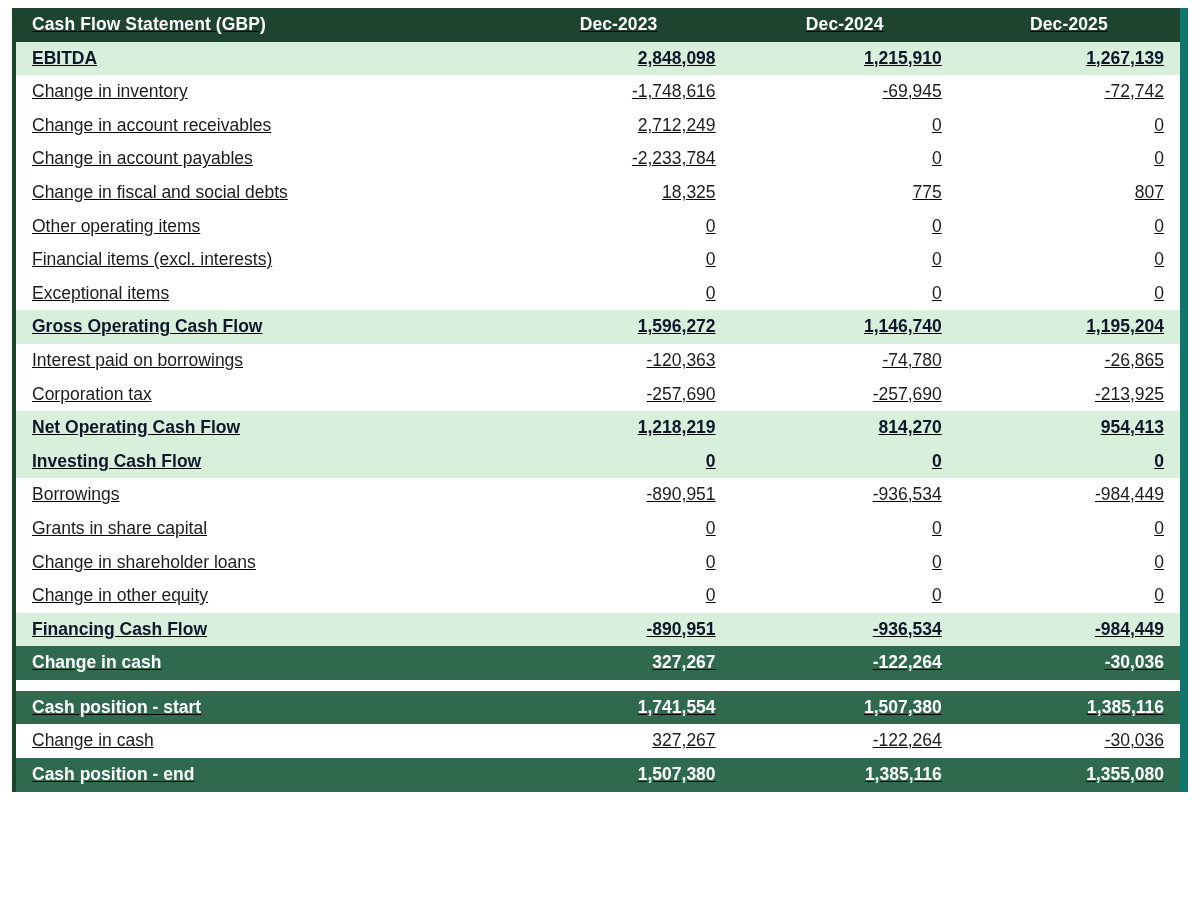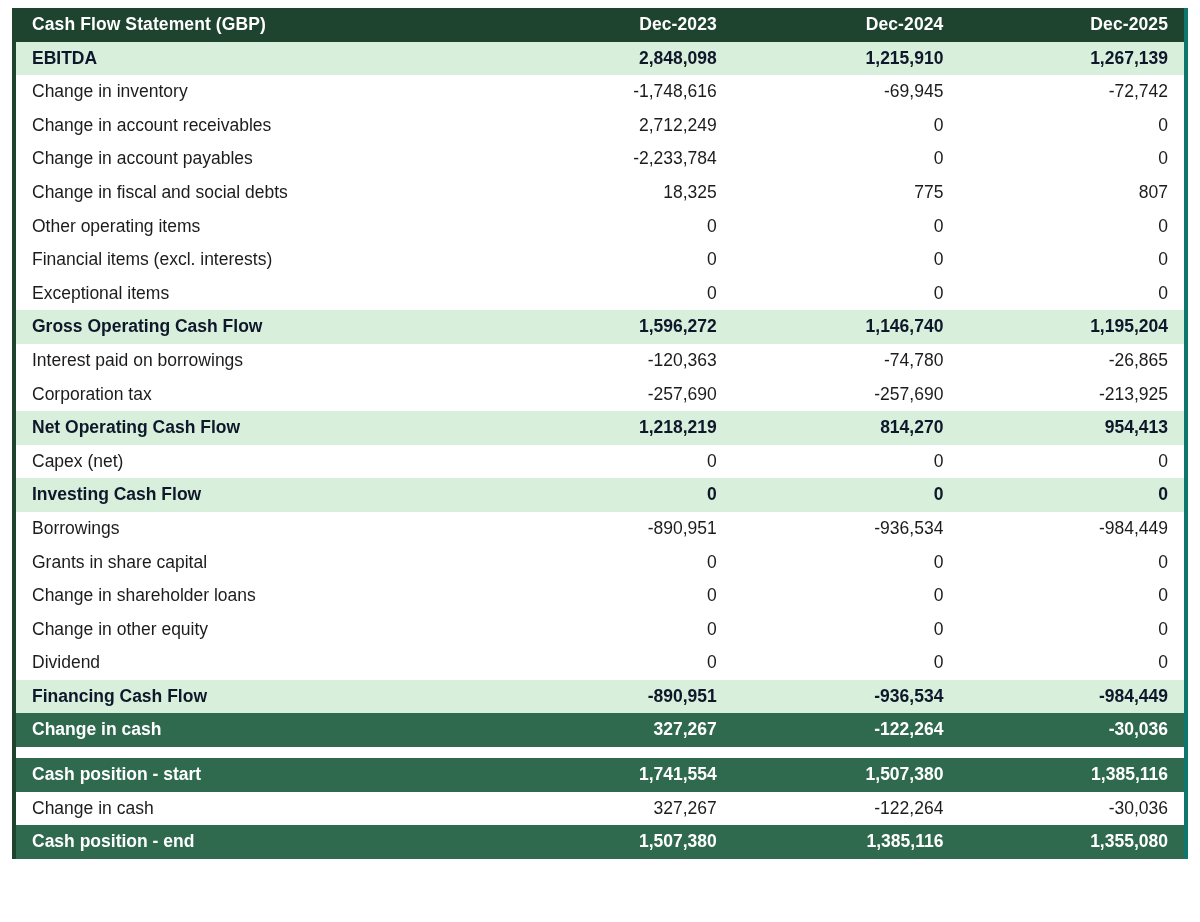--- a/index.html
+++ b/index.html
@@ -20,21 +20,22 @@
     height: 922px;
     padding: 8px 12px 10px 12px;
     background: #ffffff;
   }
 
   table.cashflow {
     width: 100%;
     border-collapse: collapse;
     table-layout: fixed;
     border-left: 4px solid #1e4430;
-    border-right: 4px solid #0f766e;
+    border-right: 8px solid #0f766e;
+    text-decoration: underline;
   }
 
   table.cashflow col.label-col  { width: 42%; }
   table.cashflow col.value-col  { width: 19.333%; }
 
   table.cashflow th,
   table.cashflow td {
     padding: 0 16px;
     height: 33.6px;
     line-height: 33.6px;
@@ -45,21 +46,21 @@
   }
 
   
   tr.header-row th {
     background: #1e4430;
     color: #ffffff;
     font-weight: bold;
     letter-spacing: 0.1px;
   }
   tr.header-row th.label  { text-align: left; }
-  tr.header-row th.value  { text-align: right; margin-top: 17px; }
+  tr.header-row th.value  { text-align: center; margin-top: 17px; }
 
   
   tr.normal-row td {
     background: #ffffff;
     color: #1c1c1c;
     font-weight: normal;
   }
   tr.normal-row td.label { text-align: left; }
   tr.normal-row td.value { text-align: right; }
 
@@ -184,26 +185,20 @@
           <td class="value">-257,690</td>
           <td class="value">-257,690</td>
           <td class="value">-213,925</td>
         </tr>
         <tr class="subtotal-row">
           <td class="label">Net Operating Cash Flow</td>
           <td class="value">1,218,219</td>
           <td class="value">814,270</td>
           <td class="value">954,413</td>
         </tr>
-        <tr class="normal-row">
-          <td class="label">Capex (net)</td>
-          <td class="value">0</td>
-          <td class="value">0</td>
-          <td class="value">0</td>
-        </tr>
         <tr class="subtotal-row">
           <td class="label">Investing Cash Flow</td>
           <td class="value">0</td>
           <td class="value">0</td>
           <td class="value">0</td>
         </tr>
         <tr class="normal-row">
           <td class="label">Borrowings</td>
           <td class="value">-890,951</td>
           <td class="value">-936,534</td>
@@ -216,26 +211,20 @@
           <td class="value">0</td>
         </tr>
         <tr class="normal-row">
           <td class="label">Change in shareholder loans</td>
           <td class="value">0</td>
           <td class="value">0</td>
           <td class="value">0</td>
         </tr>
         <tr class="normal-row">
           <td class="label">Change in other equity</td>
-          <td class="value">0</td>
-          <td class="value">0</td>
-          <td class="value">0</td>
-        </tr>
-        <tr class="normal-row">
-          <td class="label">Dividend</td>
           <td class="value">0</td>
           <td class="value">0</td>
           <td class="value">0</td>
         </tr>
         <tr class="subtotal-row">
           <td class="label">Financing Cash Flow</td>
           <td class="value">-890,951</td>
           <td class="value">-936,534</td>
           <td class="value">-984,449</td>
         </tr>

